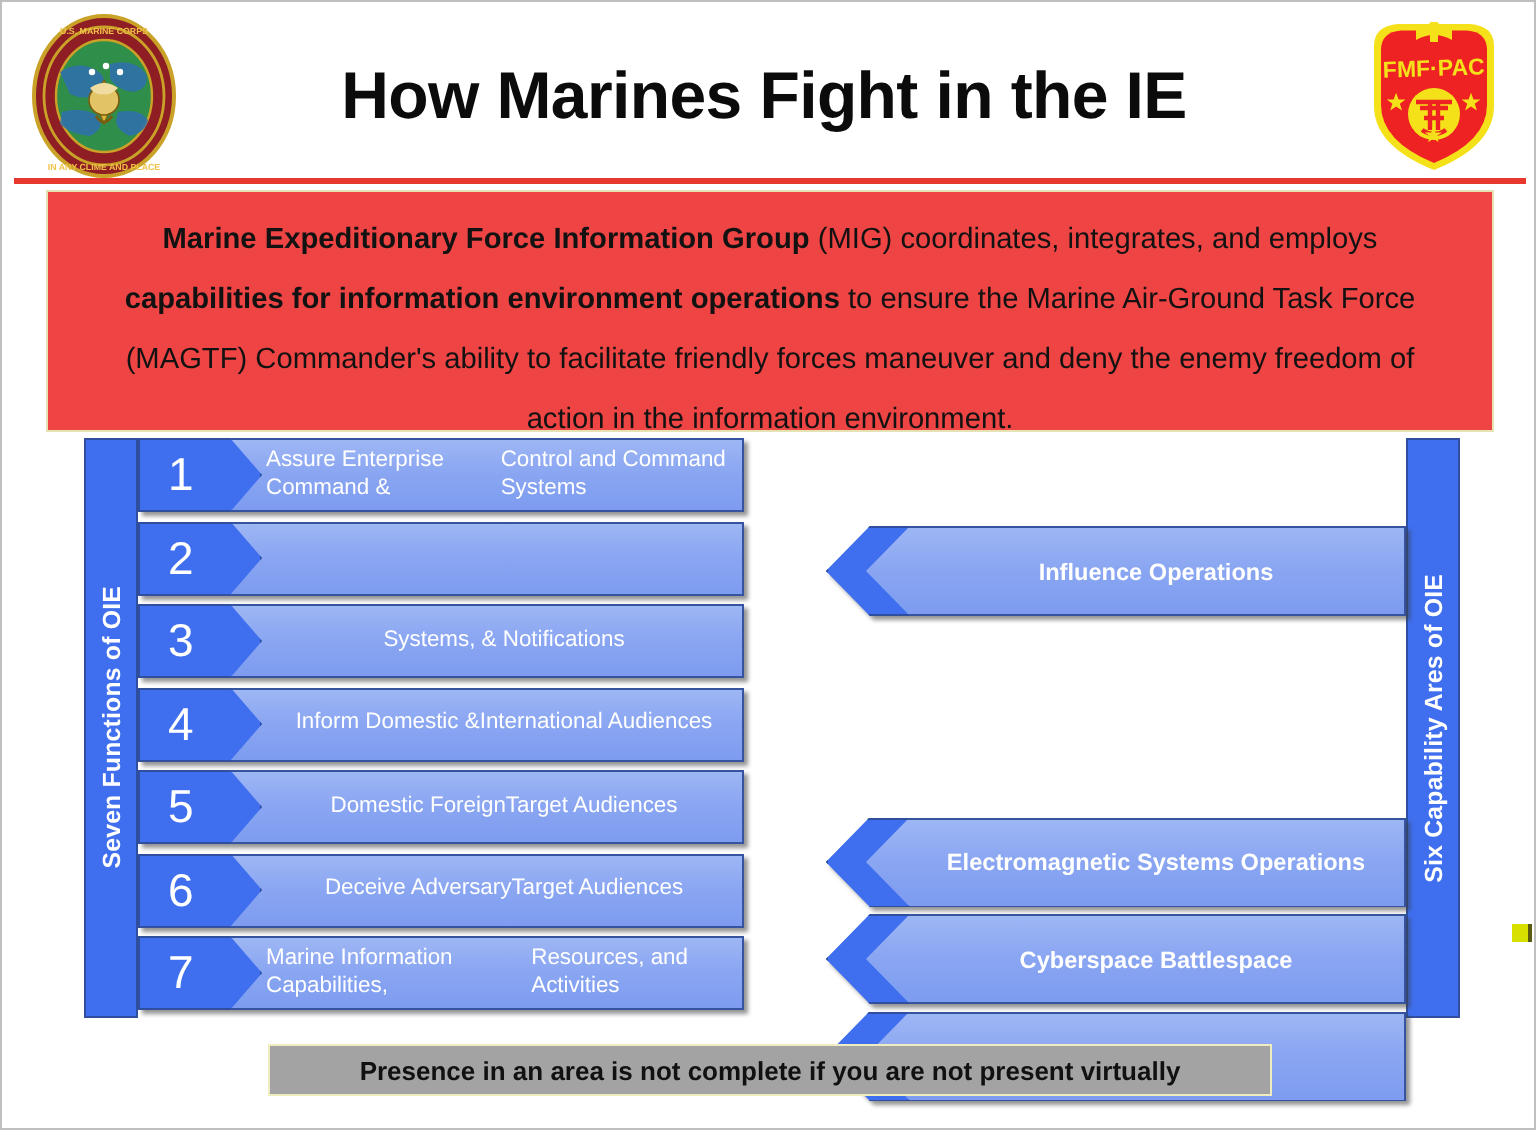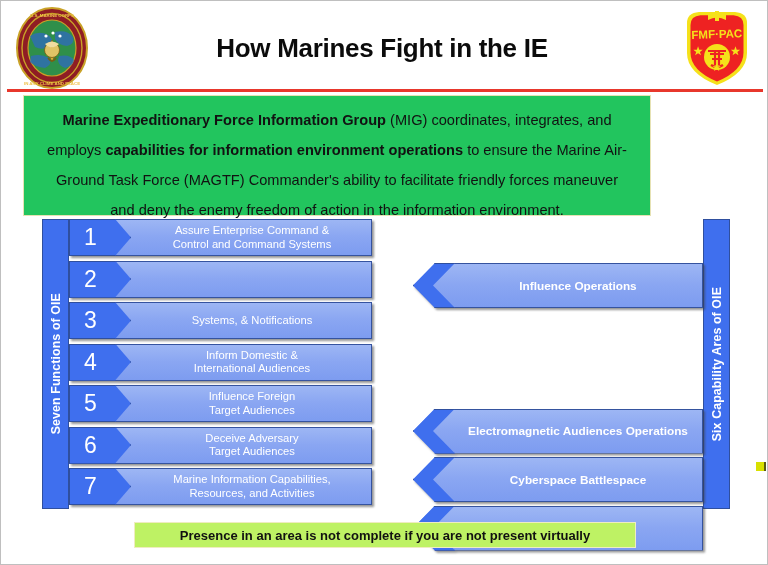--- a/index.html
+++ b/index.html
@@ -34,21 +34,21 @@
     width: 756px; height: 3px;
     background: #e8372c;
   }
   #page-title {
     position: absolute;
     left: 96px; top: 16px;
     width: 570px; height: 62px;
     display: flex;
     align-items: center;
     justify-content: center;
-    font-size: 26px;
+    font-size: 33px;
     font-weight: bold;
     color: #0b0b0b;
     letter-spacing: -0.3px;
     white-space: nowrap;
   }
 
   
   #seal-usmcforpac {
     position: absolute;
     left: 14px; top: 5px;
@@ -58,22 +58,22 @@
   #patch-fmfpac {
     position: absolute;
     left: 676px; top: 4px;
     width: 80px; height: 84px;
   }
 
   
   #mission-box {
     position: absolute;
     left: 22px; top: 94px;
-    width: 628px; height: 121px;
-    background: #22c55e;
+    width: 724px; height: 121px;
+    background: #ef4444;
     border: 1px solid #e6e2b4;
     box-sizing: border-box;
     padding: 9px 20px 0 20px;
   }
   #mission-text {
     font-size: 14.6px;
     line-height: 30px;
     color: #121212;
     text-align: center;
   }
@@ -150,21 +150,21 @@
     font-size: 23px;
     font-weight: normal;
     color: #ffffff;
     line-height: 1;
   }
   .func-text {
     position: absolute;
     left: 64px; top: 0;
     width: 238px; height: 37px;
     display: flex;
-    flex-direction: column;
+    flex-direction: row;
     align-items: center;
     justify-content: center;
     color: #ffffff;
     font-size: 11.2px;
     font-weight: normal;
     line-height: 13.4px;
     text-align: left;
   }
 
   
@@ -211,21 +211,21 @@
     font-weight: bold;
     text-align: center;
     line-height: 14px;
   }
 
   
   #footer-banner {
     position: absolute;
     left: 133px; top: 521px;
     width: 502px; height: 26px;
-    background: #bef264;
+    background: #a3a3a3;
     border: 1px solid #efecc0;
     box-sizing: border-box;
     display: flex;
     align-items: center;
     justify-content: center;
   }
   #footer-text {
     font-size: 13px;
     font-weight: bold;
     color: #111111;
@@ -341,21 +341,21 @@
             <span>Inform Domestic &amp;</span>
             <span>International Audiences</span>
           </div>
           <div class="func-num-shape">
             <span class="func-num">4</span>
           </div>
         </div>
         <div class="func-row" style="top: 166px;">
           <div class="func-bar"></div>
           <div class="func-text">
-            <span>Influence Foreign</span>
+            <span>Domestic Foreign</span>
             <span>Target Audiences</span>
           </div>
           <div class="func-num-shape">
             <span class="func-num">5</span>
           </div>
         </div>
         <div class="func-row" style="top: 207.5px;">
           <div class="func-bar"></div>
           <div class="func-text">
             <span>Deceive Adversary</span>
@@ -378,21 +378,21 @@
       </div>
 
     <div id="capabilities-col">
         <div class="cap-row" style="top: 0px;">
           <div class="cap-bar"></div>
           <div class="cap-text">Influence Operations</div>
           <div class="cap-chevron"></div>
         </div>
         <div class="cap-row" style="top: 145.5px;">
           <div class="cap-bar"></div>
-          <div class="cap-text">Electromagnetic Audiences Operations</div>
+          <div class="cap-text">Electromagnetic Systems Operations</div>
           <div class="cap-chevron"></div>
         </div>
         <div class="cap-row" style="top: 194px;">
           <div class="cap-bar"></div>
           <div class="cap-text">Cyberspace Battlespace</div>
           <div class="cap-chevron"></div>
         </div>
         <div class="cap-row" style="top: 242.5px;">
           <div class="cap-bar"></div>
           <div class="cap-text">Space Enterprise</div>

